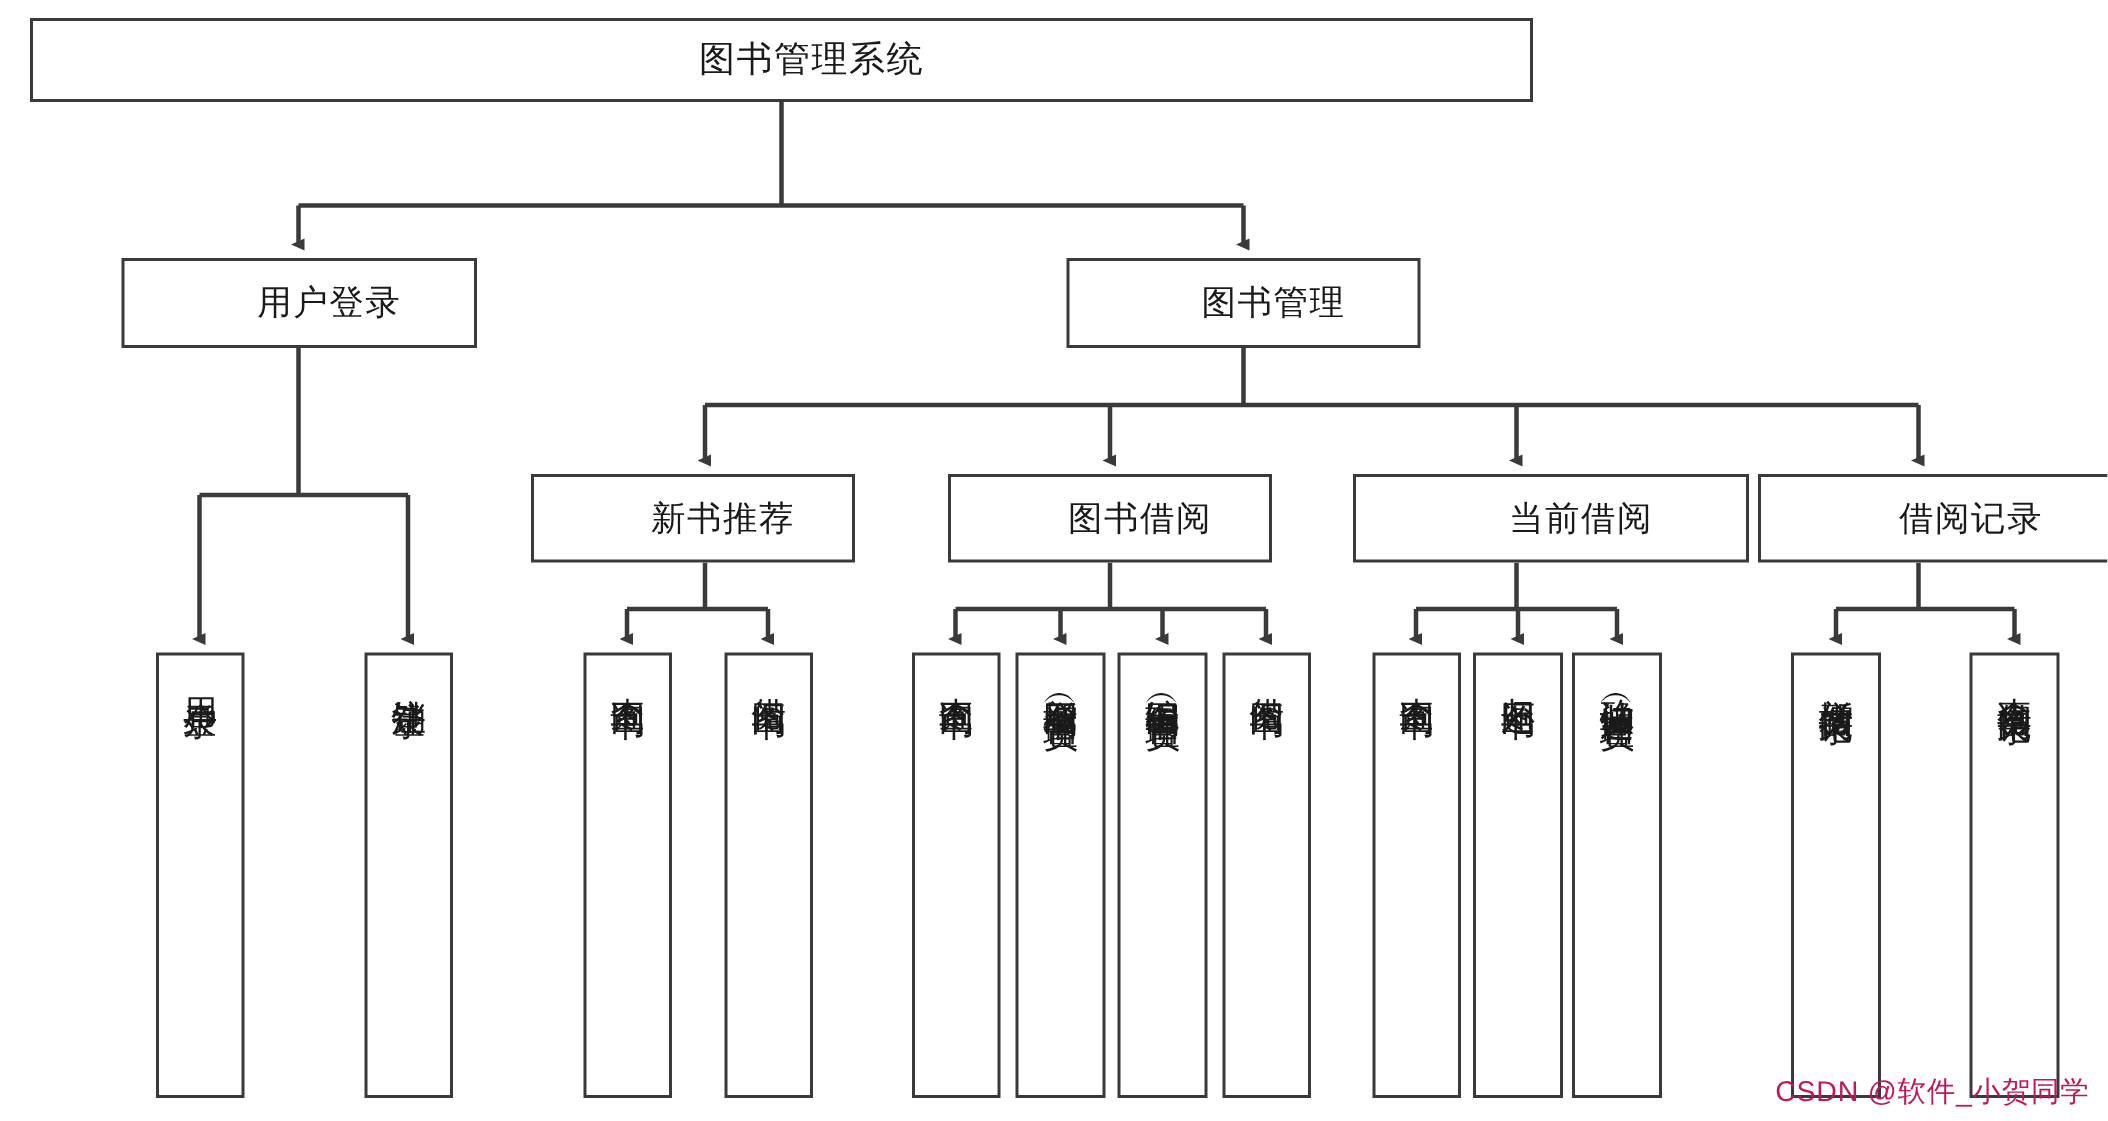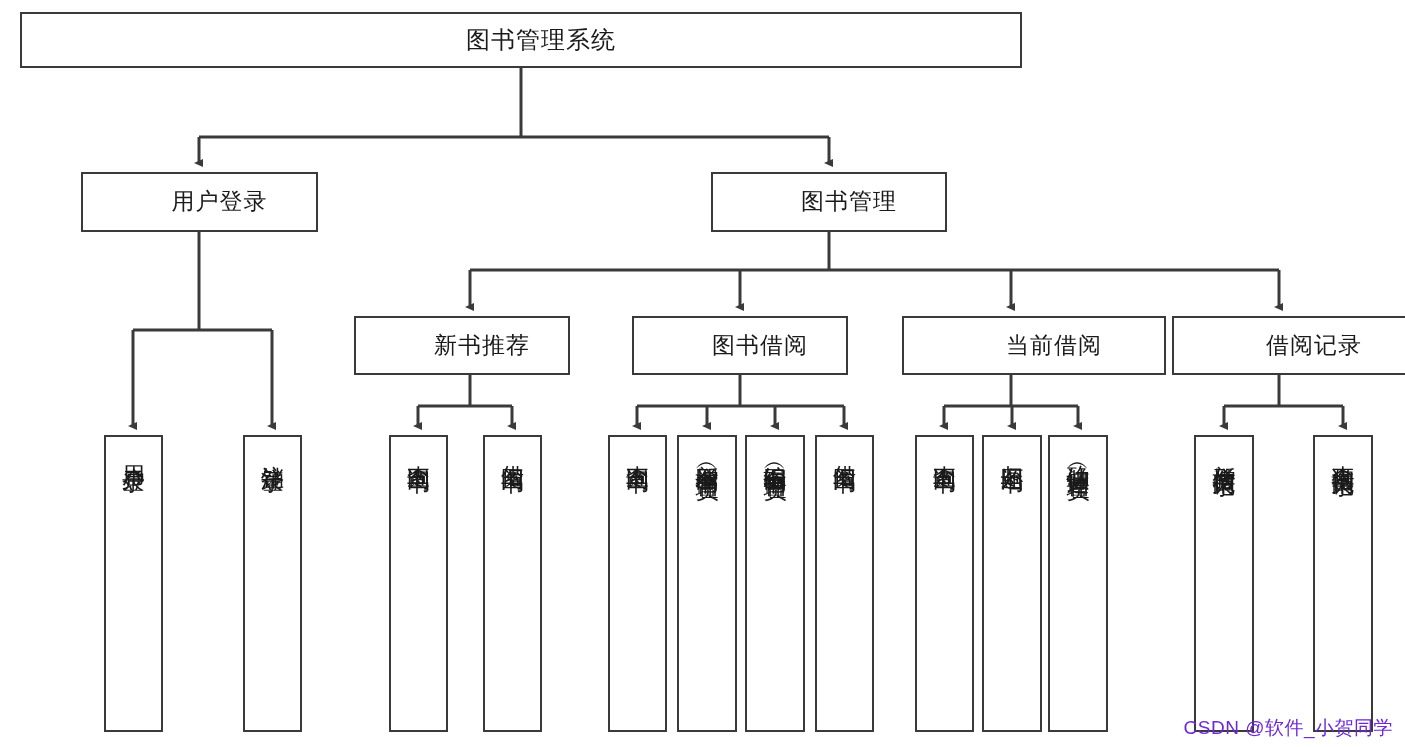--- a/index.html
+++ b/index.html
@@ -55,21 +55,21 @@
     line-height: 1.18;
     letter-spacing: 2px;
     white-space: nowrap;
     color: #1a1a1a;
   }
   .watermark {
     position: absolute;
     right: 12px;
     bottom: 6px;
     font-size: 19px;
-    color: #6d28d9;
+    color: #be185d;
     letter-spacing: 0.5px;
     z-index: 3;
     white-space: nowrap;
   }
 </style>
 </head>
 <body>
 
 <div id="canvas">
 

